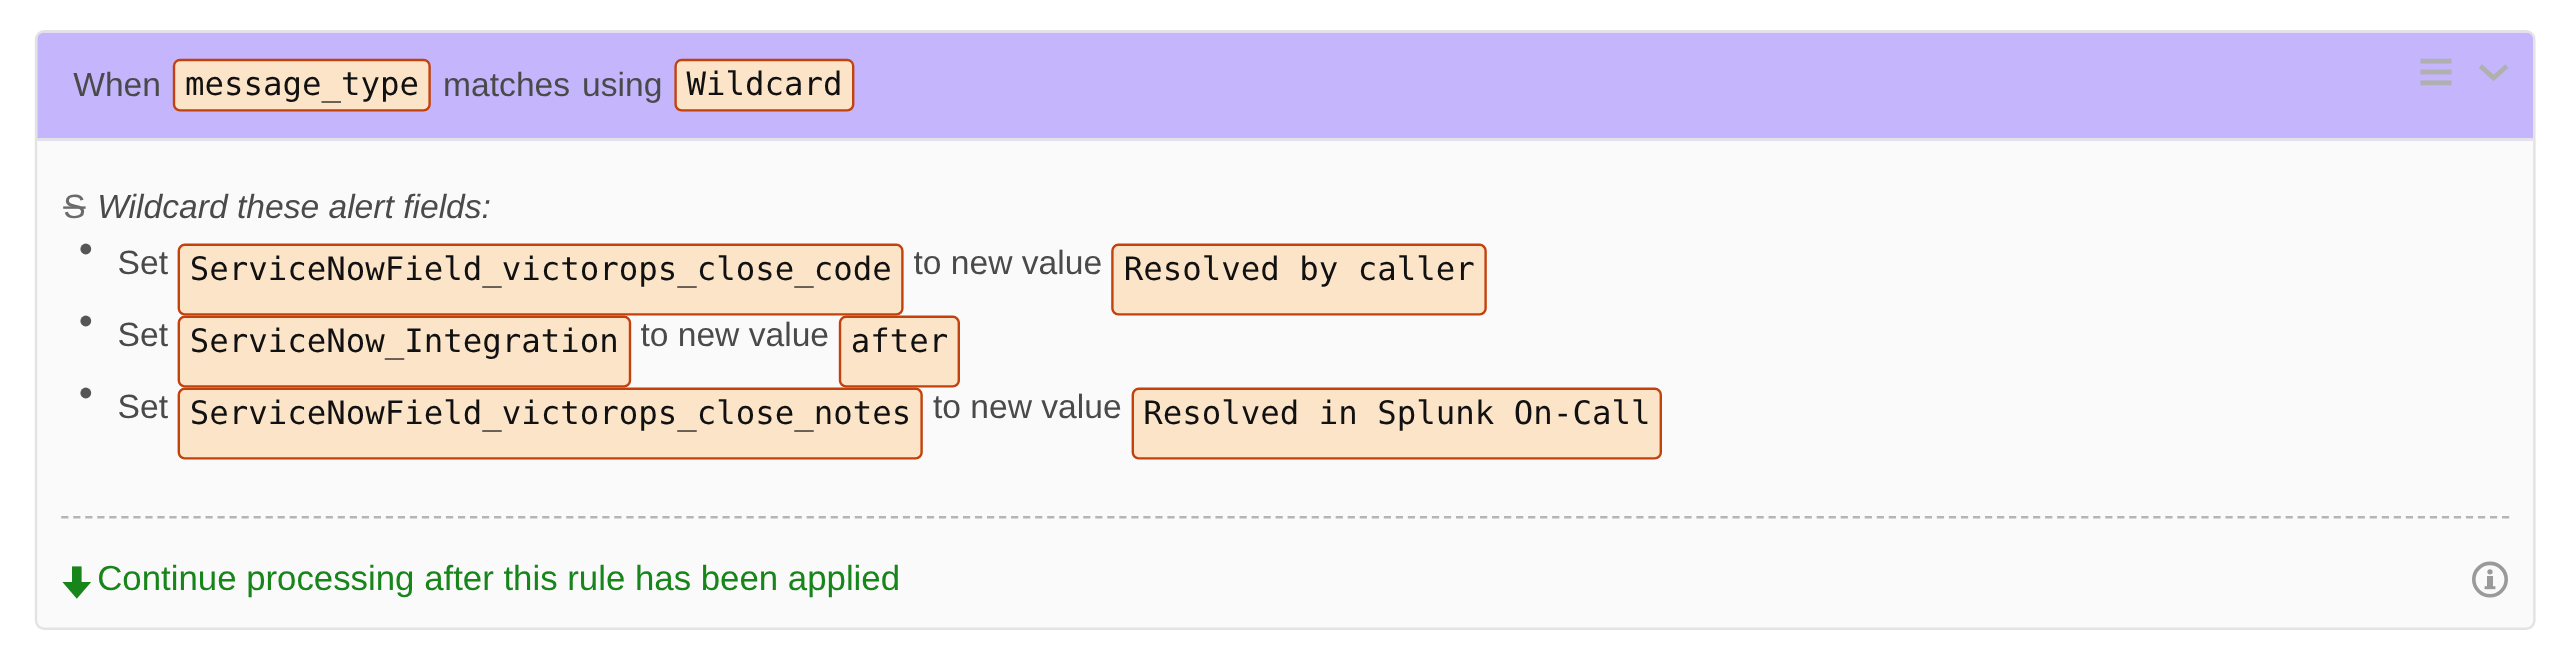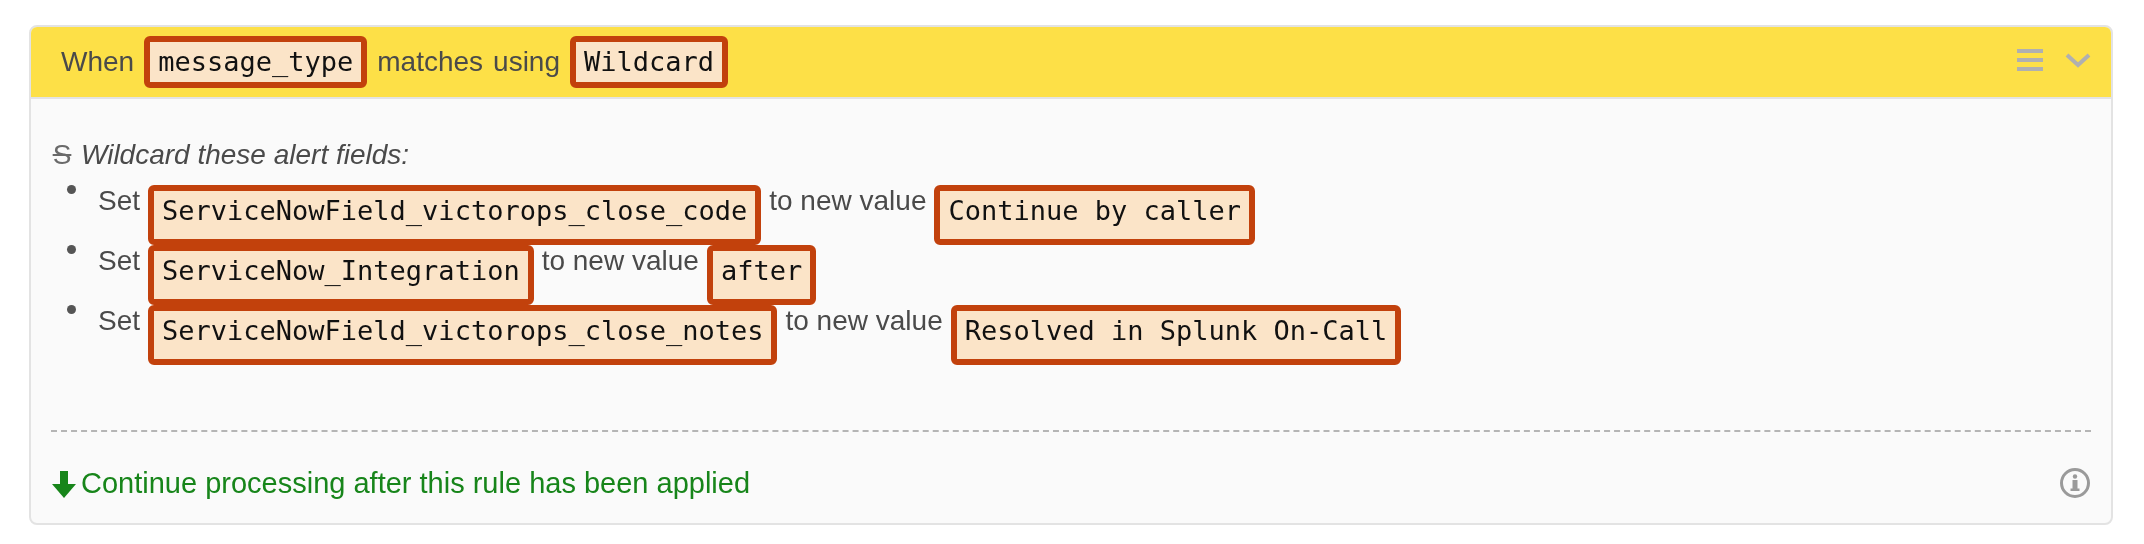--- a/index.html
+++ b/index.html
@@ -2,41 +2,41 @@
 <html><head>
 <meta charset="utf-8">
 <style>
   html, body { margin: 0; padding: 0; background: #ffffff; }
   body { width: 2144px; height: 544px; position: relative; font-family: "Liberation Sans", sans-serif; }
   .card {
     position: absolute; left: 29px; top: 25px; width: 2084px; height: 500px;
     border: 2px solid #e3e3e3; border-radius: 8px; background: #fafafa; box-sizing: border-box; overflow: hidden;
   }
   .card-header {
-    height: 72px; background: #fde047; border-bottom: 2px solid #e3e3e3;
+    height: 90px; background: #c4b5fd; border-bottom: 2px solid #e3e3e3;
     display: flex; align-items: center; padding-left: 30px; position: relative; box-sizing: border-box;
   }
   .txt { color: #4a4a4a; font-size: 28px; }
   .chip {
-    display: inline-block; background: #fbe4c8; border: 6px solid #c2410c; border-radius: 6px;
+    display: inline-block; background: #fbe4c8; border: 2px solid #c2410c; border-radius: 6px;
     font-family: "DejaVu Sans Mono", monospace; font-size: 27px; color: #111; padding: 4px 8px; line-height: 32px;
   }
   .hdr-row { display: flex; align-items: center; gap: 10px; }
   .hdr-icons { position: absolute; right: 20px; top: 22px; display: flex; align-items: center; gap: 22px; }
   .menu-icon { width: 26px; height: 22px; display: flex; flex-direction: column; justify-content: space-between; cursor: pointer; }
   .menu-icon span { display: block; height: 4px; background: #b0b0b0; }
   .chevron-icon { width: 26px; height: 20px; cursor: pointer; }
   .body { padding: 40px 0 0 18px; }
   .transform-title { display: flex; align-items: center; gap: 6px; font-style: italic; color: #4a4a4a; font-size: 28px; margin-left: 0; }
   .transform-title .sicon { font-style: normal; font-size: 28px; color: #6a6a6a; text-decoration: line-through; width: 26px; display: inline-block; text-align: center; }
   ul.actions { list-style: none; margin: 14px 0 0 0; padding: 0 0 0 18px; }
   ul.actions li { display: flex; gap: 8px; height: 60px; }
   .bullet { width: 9px; height: 9px; border-radius: 50%; background: #555; margin-right: 14px; }
   .divider { position: absolute; left: 20px; right: 20px; top: 403px; border-top: 2px dashed #b5b5b5; }
-  .footer { position: absolute; left: 20px; top: 440px; display: flex; align-items: center; gap: 4px; color: #17851a; font-size: 29px; }
+  .footer { position: absolute; left: 20px; top: 440px; display: flex; align-items: flex-end; gap: 4px; color: #17851a; font-size: 29px; }
   .arrow-icon { width: 26px; height: 30px; }
   .info-icon { position: absolute; right: 20px; top: 440px; width: 32px; height: 32px; cursor: pointer; }
 </style>
 </head>
 <body>
 
 <div class="card">
   <div class="card-header">
     <div class="hdr-row">
       <span class="txt">When</span>
@@ -61,21 +61,21 @@
     <div class="transform-title">
       <span class="sicon">S</span>
       <span>Wildcard these alert fields:</span>
     </div>
     <ul class="actions">
       <li>
         <span class="bullet"></span>
         <span class="txt">Set</span>
         <span class="chip">ServiceNowField_victorops_close_code</span>
         <span class="txt">to new value</span>
-        <span class="chip">Continue by caller</span>
+        <span class="chip">Resolved by caller</span>
       </li>
       <li>
         <span class="bullet"></span>
         <span class="txt">Set</span>
         <span class="chip">ServiceNow_Integration</span>
         <span class="txt">to new value</span>
         <span class="chip">after</span>
       </li>
       <li>
         <span class="bullet"></span>

